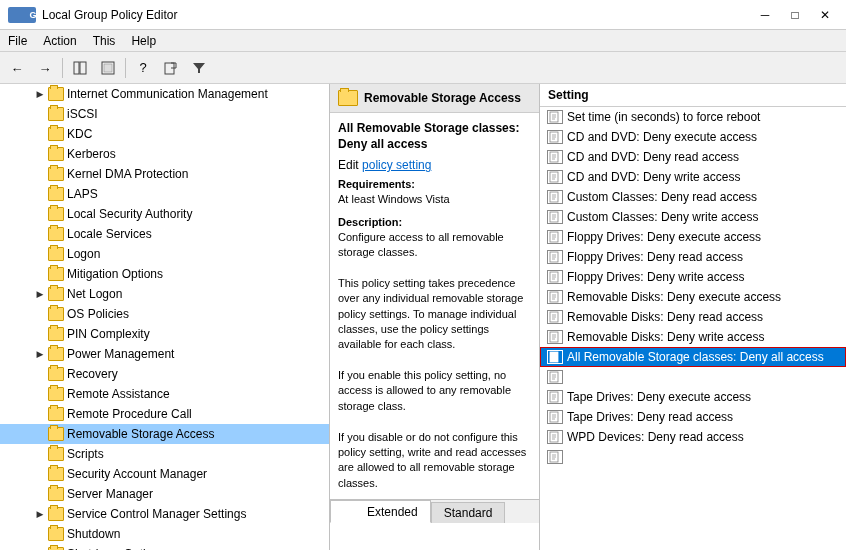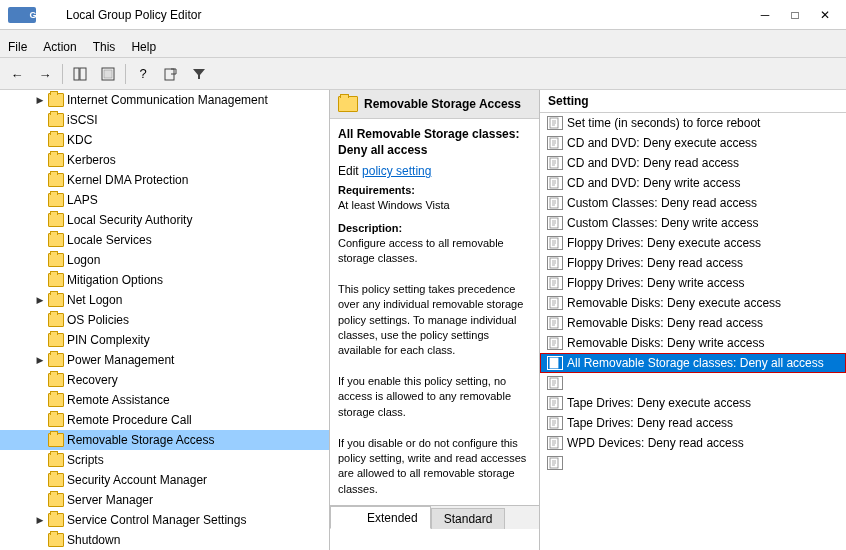--- a/index.html
+++ b/index.html
@@ -25,39 +25,37 @@
       width: 16px; height: 16px;
       background: #4a7ebf;
       border-radius: 2px;
       display: flex; align-items: center; justify-content: center;
       color: white; font-size: 9px; font-weight: bold; padding-left: 28px;
     }
     .title-bar-title {
       font-size: 12px;
       color: #000;
       flex: 1;
-      margin-left: 24px;
     }
     .title-bar-controls {
       display: flex; gap: 4px;
     }
     .title-bar-btn {
       width: 26px; height: 20px;
       border: none; background: transparent;
       cursor: pointer; font-size: 12px;
       display: flex; align-items: center; justify-content: center;
     }
     
     .menu-bar {
       background: #f0f0f0;
       height: 22px;
       display: flex;
       align-items: center;
       border-bottom: 1px solid #d0d0d0;
-      margin-top: 6px;
     }
     .menu-item {
       padding: 2px 8px;
       cursor: pointer;
       font-size: 12px;
     }
     
     .toolbar {
       background: #f0f0f0;
       height: 32px;

